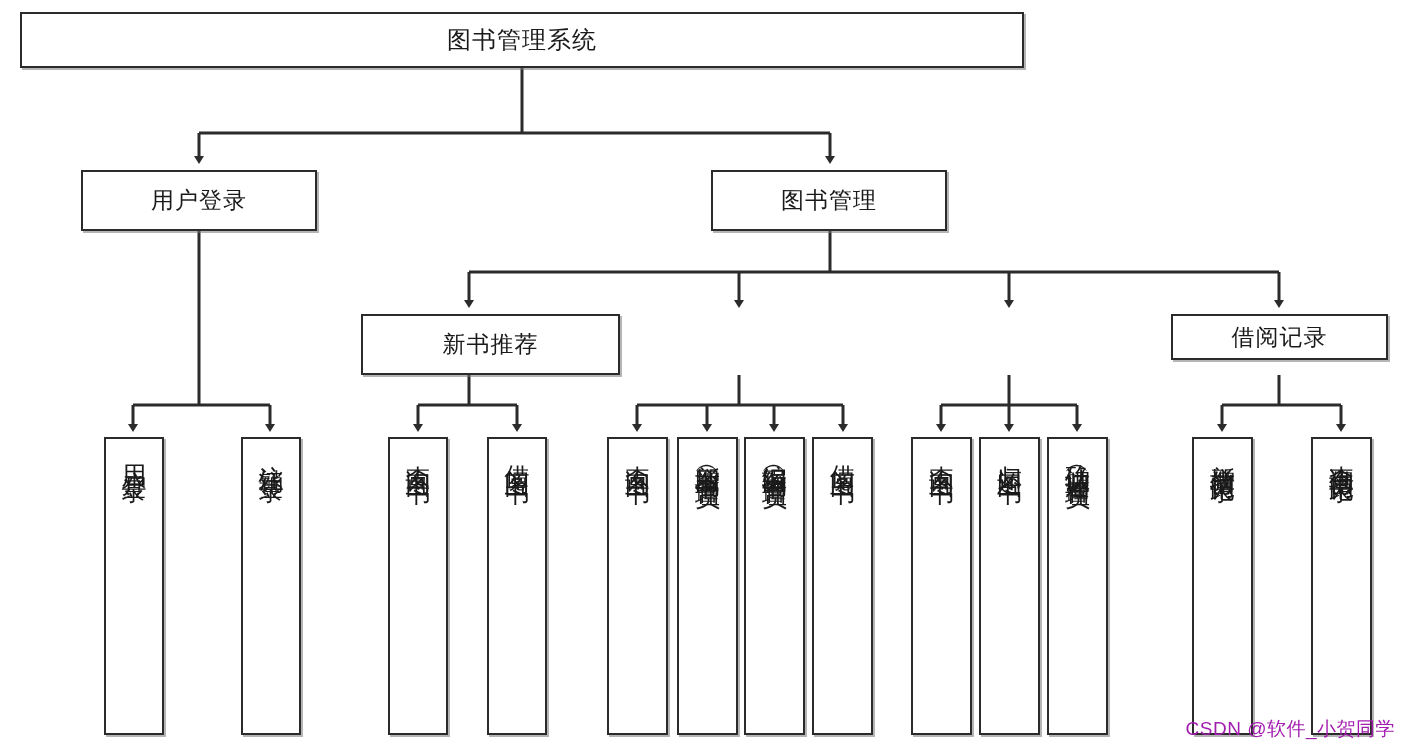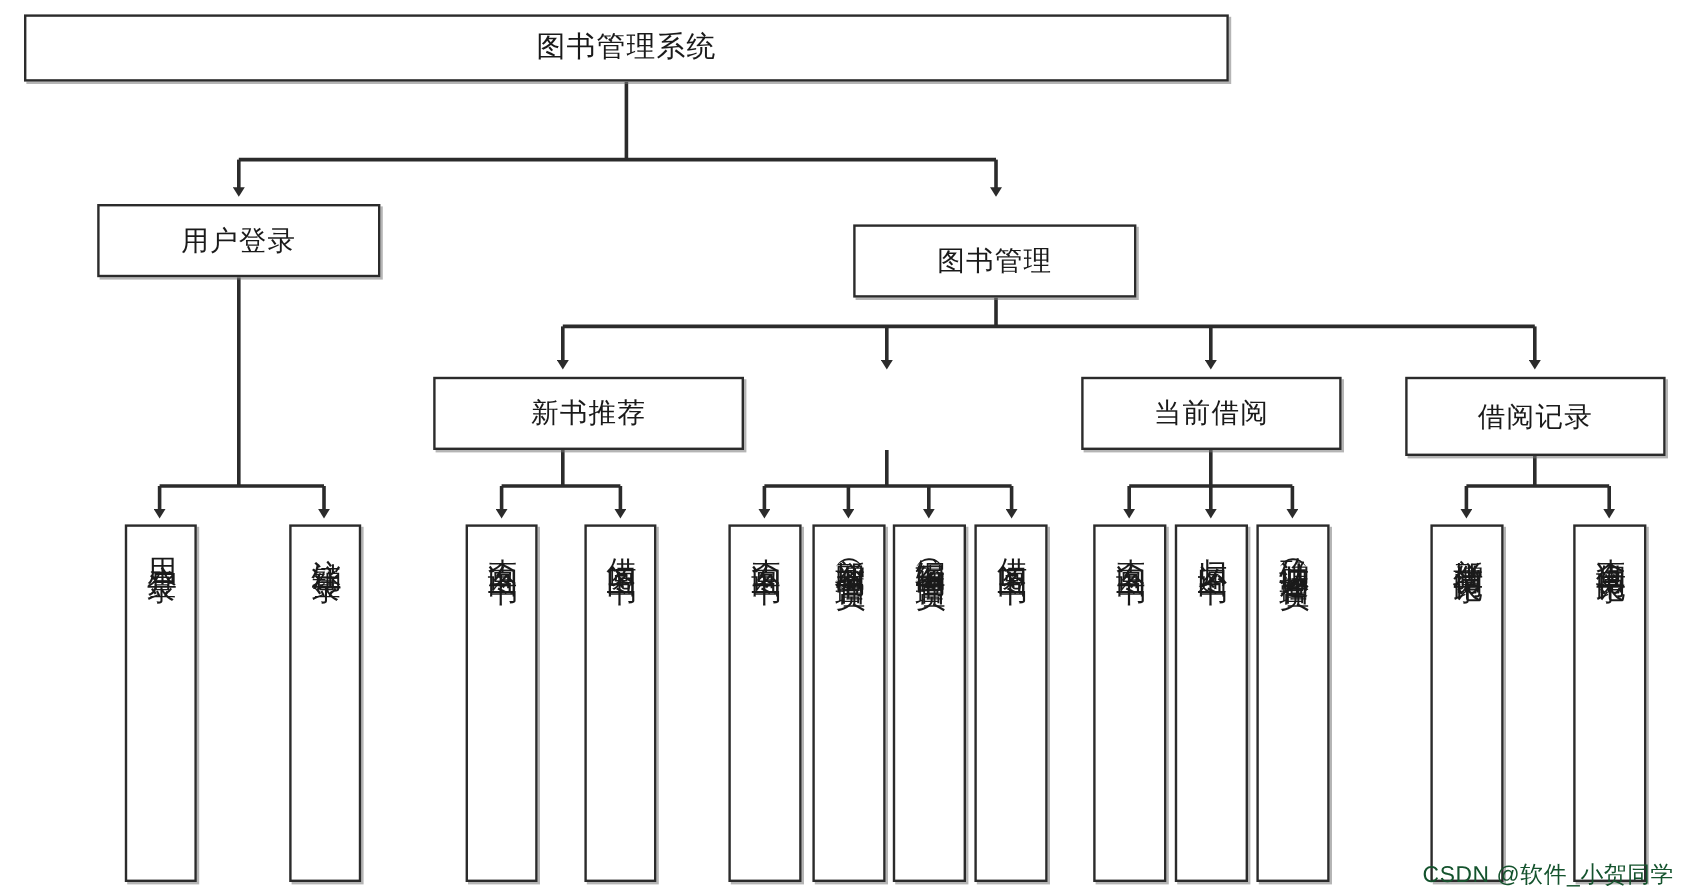--- a/index.html
+++ b/index.html
@@ -61,21 +61,21 @@
   .node.vert.tall .label {
     font-size: 25px;
     letter-spacing: 3px;
   }
   #root-node .label { font-size: 24px; }
   .watermark {
     position: absolute;
     right: 10px;
     bottom: 5px;
     font-size: 19px;
-    color: #14532d;
+    color: #a21caf;
     white-space: nowrap;
     letter-spacing: 0.5px;
   }
 </style>
 </head>
 <body>
 
 <div id="canvas">
 
   <svg id="edges" viewBox="0 0 1405 747">
@@ -129,31 +129,28 @@
     </g>
   </svg>
 
   <div class="node horiz" id="root-node" style="left:20px; top:12px; width:1004px; height:56px;">
     <span class="label">图书管理系统</span>
   </div>
 
   <div class="node horiz" style="left:81px; top:170px; width:236px; height:61px;">
     <span class="label">用户登录</span>
   </div>
-  <div class="node horiz" style="left:711px; top:170px; width:236px; height:61px;margin-top:17px;">
+  <div class="node horiz" style="left:711px; top:170px; width:236px; height:61px;">
     <span class="label">图书管理</span>
   </div>
 
   <div class="node horiz" style="left:361px; top:314px; width:259px; height:61px;">
     <span class="label">新书推荐</span>
   </div>
-  <div class="node horiz" style="left:901px; top:314px; width:217px; height:61px;">
-    <span class="label">当前借阅</span>
-  </div>
-  <div class="node horiz" style="left:1171px; top:314px; width:217px; height:66px;">
+  <div class="node horiz" style="left:1171px; top:314px; width:217px; height:46px;">
     <span class="label">借阅记录</span>
   </div>
 
   <div class="node vert" style="left:104px; top:437px; width:60px; height:298px;">
     <span class="label">用户登录</span>
   </div>
   <div class="node vert" style="left:241px; top:437px; width:60px; height:298px;">
     <span class="label">注销登录</span>
   </div>
 

